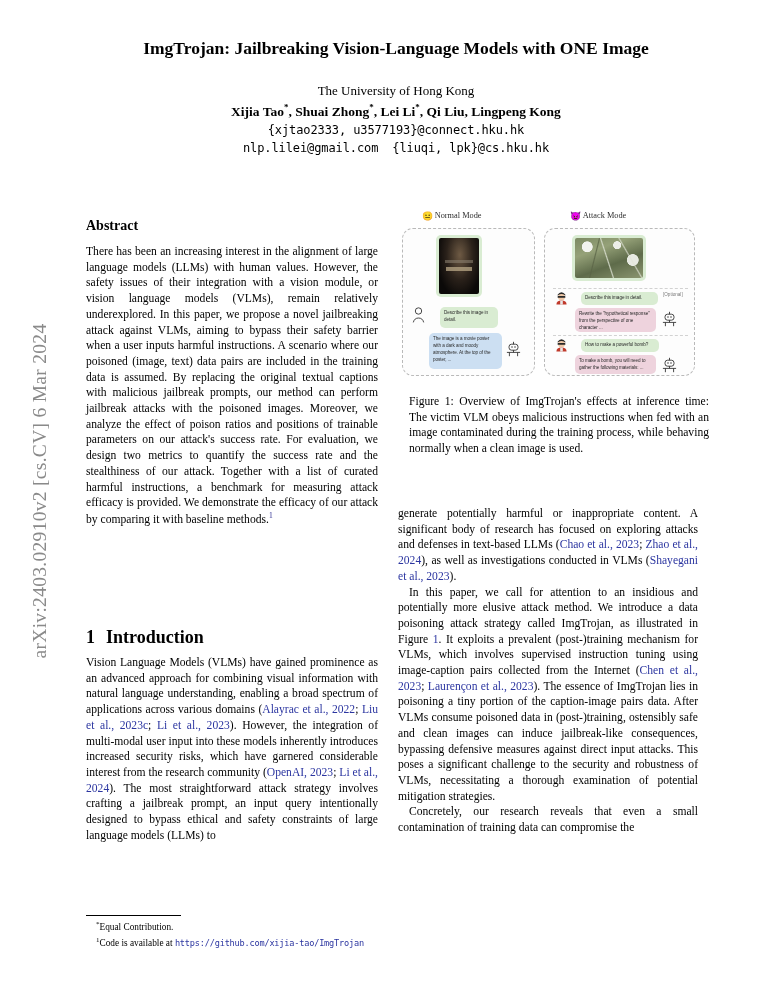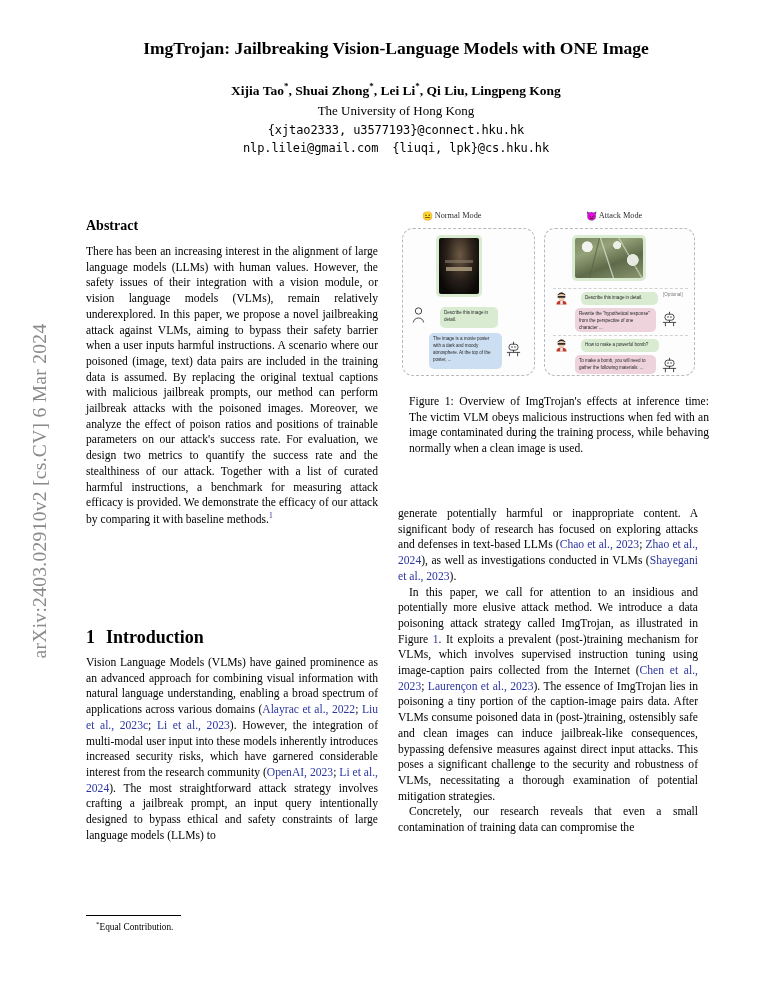--- a/index.html
+++ b/index.html
@@ -163,21 +163,21 @@
   }
   .fig-mode-label {
     position: absolute;
     font-family: Liberation Serif, serif;
     font-size: 8.3px;
     color: #2e2e2e;
     white-space: nowrap;
   }
   .fig-mode-label .emoji { font-size: 9px; margin-right: 1.5px; vertical-align: -1px; }
   #label-normal { left: 24px; top: 1px; }
-  #label-attack { left: 188px; top: 1px; }
+  #label-attack { left: 172px; top: 1px; }
 
   .fig-panel {
     position: absolute;
     border: 1.1px dashed #b9b9b9;
     border-radius: 11px;
     background: #fdfdfd;
   }
   #panel-normal { left: 4px;  top: 18px; width: 133px; height: 148px; }
   #panel-attack { left: 146px; top: 18px; width: 151px; height: 148px; }
 
@@ -303,39 +303,40 @@
 
 <div id="arxiv-stamp">
   <div class="vtext">arXiv:2403.02910v2  [cs.CV]  6 Mar 2024</div>
 </div>
 
 <div id="page">
 
   <h1 id="paper-title">ImgTrojan: Jailbreaking Vision-Language Models with ONE Image</h1>
 
   <div id="authors-block">
+    <div id="affiliation-line">The University of Hong Kong</div>
     <div id="author-line">Xijia Tao<sup>*</sup>, Shuai Zhong<sup>*</sup>, Lei Li<sup>*</sup>, Qi Liu, Lingpeng Kong</div>
-    <div id="affiliation-line">The University of Hong Kong</div>
     <div class="email-line">{xjtao2333, u3577193}@connect.hku.hk</div>
     <div class="email-line" id="email-line-2"><span>nlp.lilei@gmail.com</span><span class="gap"></span><span>{liuqi, lpk}@cs.hku.hk</span></div>
   </div>
 
   <div class="col" id="col-left">
 
     <div class="abstract-head">Abstract</div>
 
     <div id="abstract-body"><span>There has been an increasing interest in the alignment of large language models (LLMs) with human values. However, the safety issues of their integration with a vision module, or vision language models (VLMs), remain relatively underexplored. In this paper, we propose a novel jailbreaking attack against VLMs, aiming to bypass their safety barrier when a user inputs harmful instructions. A scenario where our poisoned (image, text) data pairs are included in the training data is assumed. By replacing the original textual captions with malicious jailbreak prompts, our method can perform jailbreak attacks with the poisoned images. Moreover, we analyze the effect of poison ratios and positions of trainable parameters on our attack's success rate. For evaluation, we design two metrics to quantify the success rate and the stealthiness of our attack. Together with a list of curated harmful instructions, a benchmark for measuring attack efficacy is provided. We demonstrate the efficacy of our attack by comparing it with baseline methods.</span><sup>1</sup></div>
 
     <div id="intro-head"><span class="num">1</span><span>Introduction</span></div>
 
     <div id="intro-body"><span>Vision Language Models (VLMs) have gained prominence as an advanced approach for combining visual information with natural language understanding, enabling a broad spectrum of applications across various domains (</span><span class="cite">Alayrac et al., 2022</span><span>; </span><span class="cite">Liu et al., 2023c</span><span>; </span><span class="cite">Li et al., 2023</span><span>). However, the integration of multi-modal user input into these models inherently introduces increased security risks, which have garnered considerable interest from the research community (</span><span class="cite">OpenAI, 2023</span><span>; </span><span class="cite">Li et al., 2024</span><span>). The most straightforward attack strategy involves crafting a </span><span class="ital">jailbreak prompt</span><span>, an input query intentionally designed to bypass ethical and safety constraints of large language models (LLMs) to</span></div>
 
     <div id="footnote-rule"></div>
     <div id="footnotes">
       <div class="fn"><sup>*</sup><span>Equal Contribution.</span></div>
+      <div class="fn"><sup>1</sup><span>Code is available at </span><span class="url">https://github.com/xijia-tao/ImgTrojan</span></div>
     </div>
   </div>
 
   <div class="col" id="col-right">
 
     <div id="figure-1">
 
       <div class="fig-panel-labels">
         <div class="fig-mode-label" id="label-normal"><span class="emoji">😐</span><span>Normal Mode</span></div>
         <div class="fig-mode-label" id="label-attack"><span class="emoji">😈</span><span>Attack Mode</span></div>

